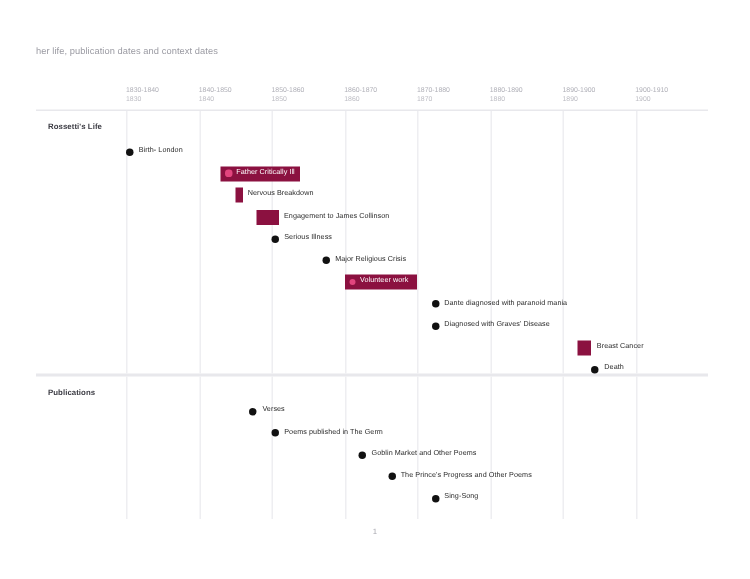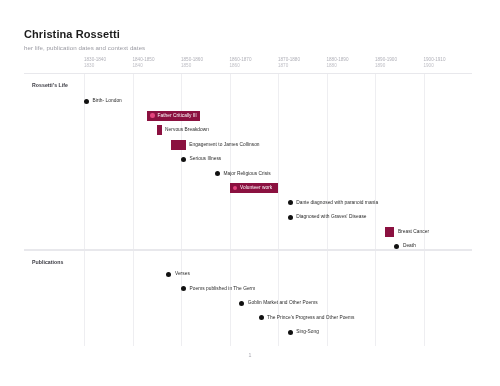--- a/index.html
+++ b/index.html
@@ -145,21 +145,20 @@
     font-size: 5.2px;
     color: #a8a8b0;
   }
 </style>
 </head>
 <body>
 
 <div class="page">
 
   <div class="header">
-    <h1 class="title">Christina Rossetti</h1>
     <p class="subtitle">her life, publication dates and context dates</p>
   </div>
 
   <div class="axis" id="axis">
       <div class="tick" style="left: 60px;">
         <span class="range">1830-1840</span>
         <span class="year">1830</span>
       </div>
       <div class="tick" style="left: 108.5px;">
         <span class="range">1840-1850</span>

